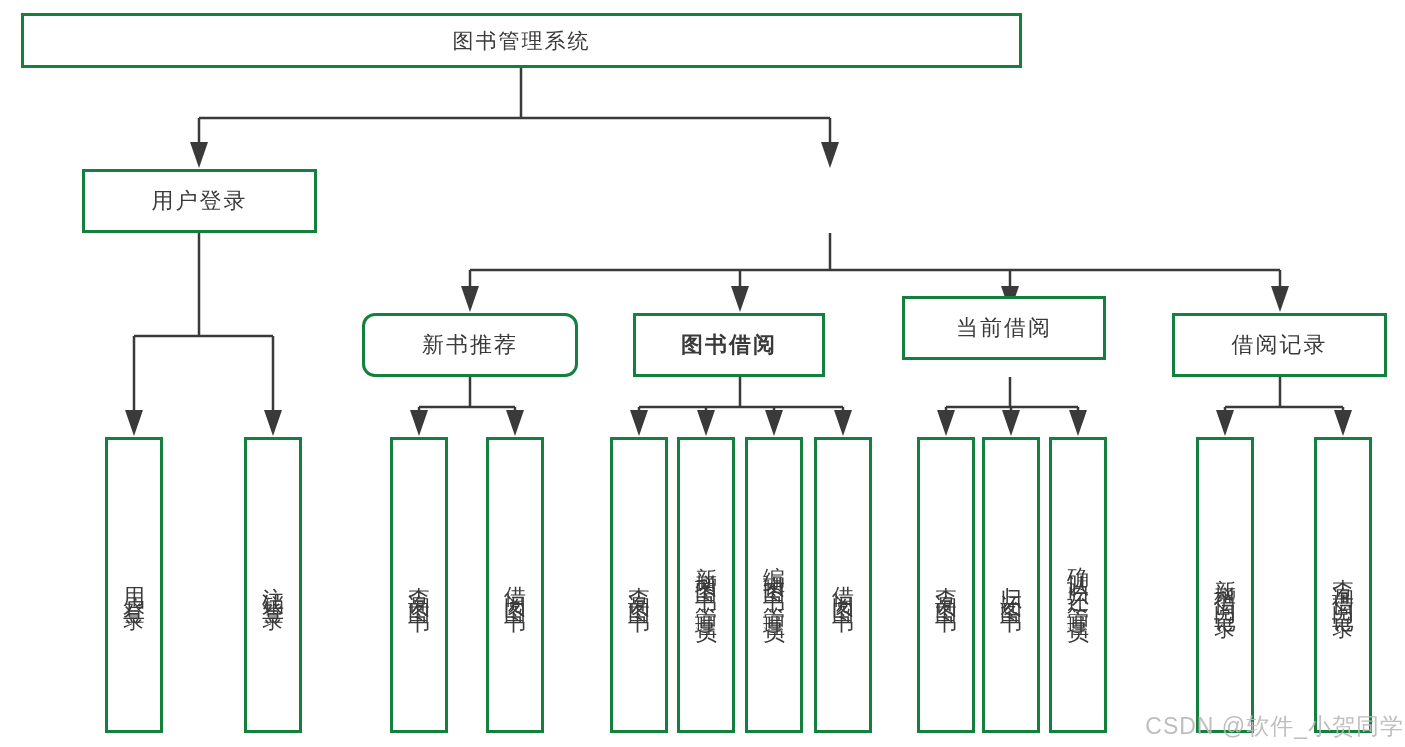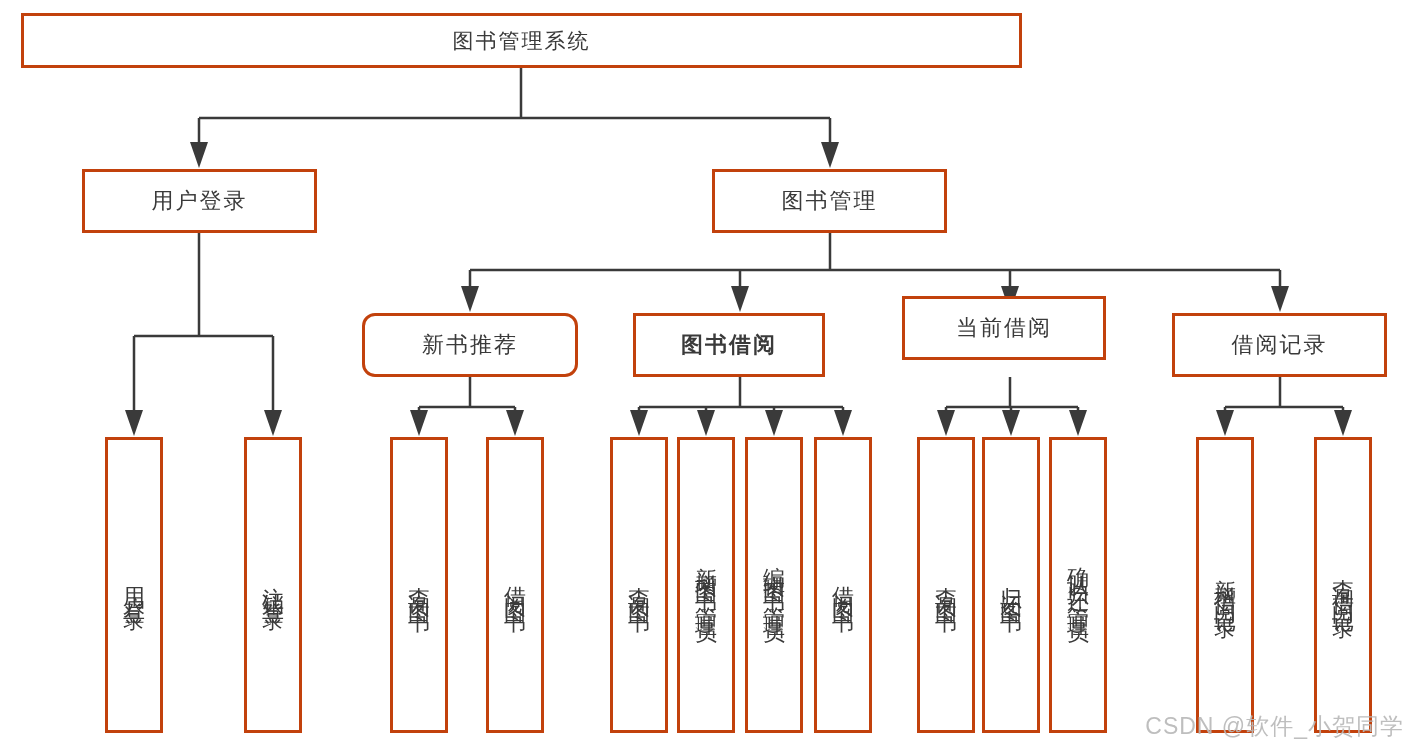--- a/index.html
+++ b/index.html
@@ -3,21 +3,21 @@
 <meta charset="utf-8">
 <style>
   html,body { margin:0; padding:0; background:#ffffff; }
   .stage {
     position:relative; width:1405px; height:747px; background:#ffffff;
     font-family:"Liberation Sans", sans-serif; color:#3a3a3a; overflow:hidden;
   }
   .wires { position:absolute; left:0; top:0; z-index:1; pointer-events:none; }
   .node {
     position:absolute; box-sizing:border-box; z-index:2;
-    border:3px solid #c2410c; background:#ffffff;
+    border:3px solid #15803d; background:#ffffff;
     display:flex; align-items:center; justify-content:center;
   }
   .node .lbl { font-size:22px; letter-spacing:2px; white-space:nowrap; }
   .node.root .lbl { font-size:21px; }
   .node.leaf .lbl {
     writing-mode:vertical-rl; text-orientation:mixed;
     font-size:22px; letter-spacing:8px; line-height:1; white-space:nowrap;
   }
   .watermark {
     position:absolute; z-index:3; right:1px; top:711px;
@@ -74,23 +74,20 @@
     </g>
   </svg>
 
   <div class="node root" style="left:21px; top:13px; width:1001px; height:55px;">
     <span class="lbl">图书管理系统</span>
   </div>
 
   <div class="node" style="left:82px; top:169px; width:235px; height:64px;">
     <span class="lbl">用户登录</span>
   </div>
-  <div class="node" style="left:712px; top:169px; width:235px; height:64px;">
-    <span class="lbl">图书管理</span>
-  </div>
 
   <div class="node" style="left:362px; top:313px; width:216px; height:64px;border-radius:13px;">
     <span class="lbl">新书推荐</span>
   </div>
   <div class="node" style="left:633px; top:313px; width:192px; height:64px;font-weight:bold;">
     <span class="lbl">图书借阅</span>
   </div>
   <div class="node" style="left:902px; top:296px; width:204px; height:64px;">
     <span class="lbl">当前借阅</span>
   </div>

